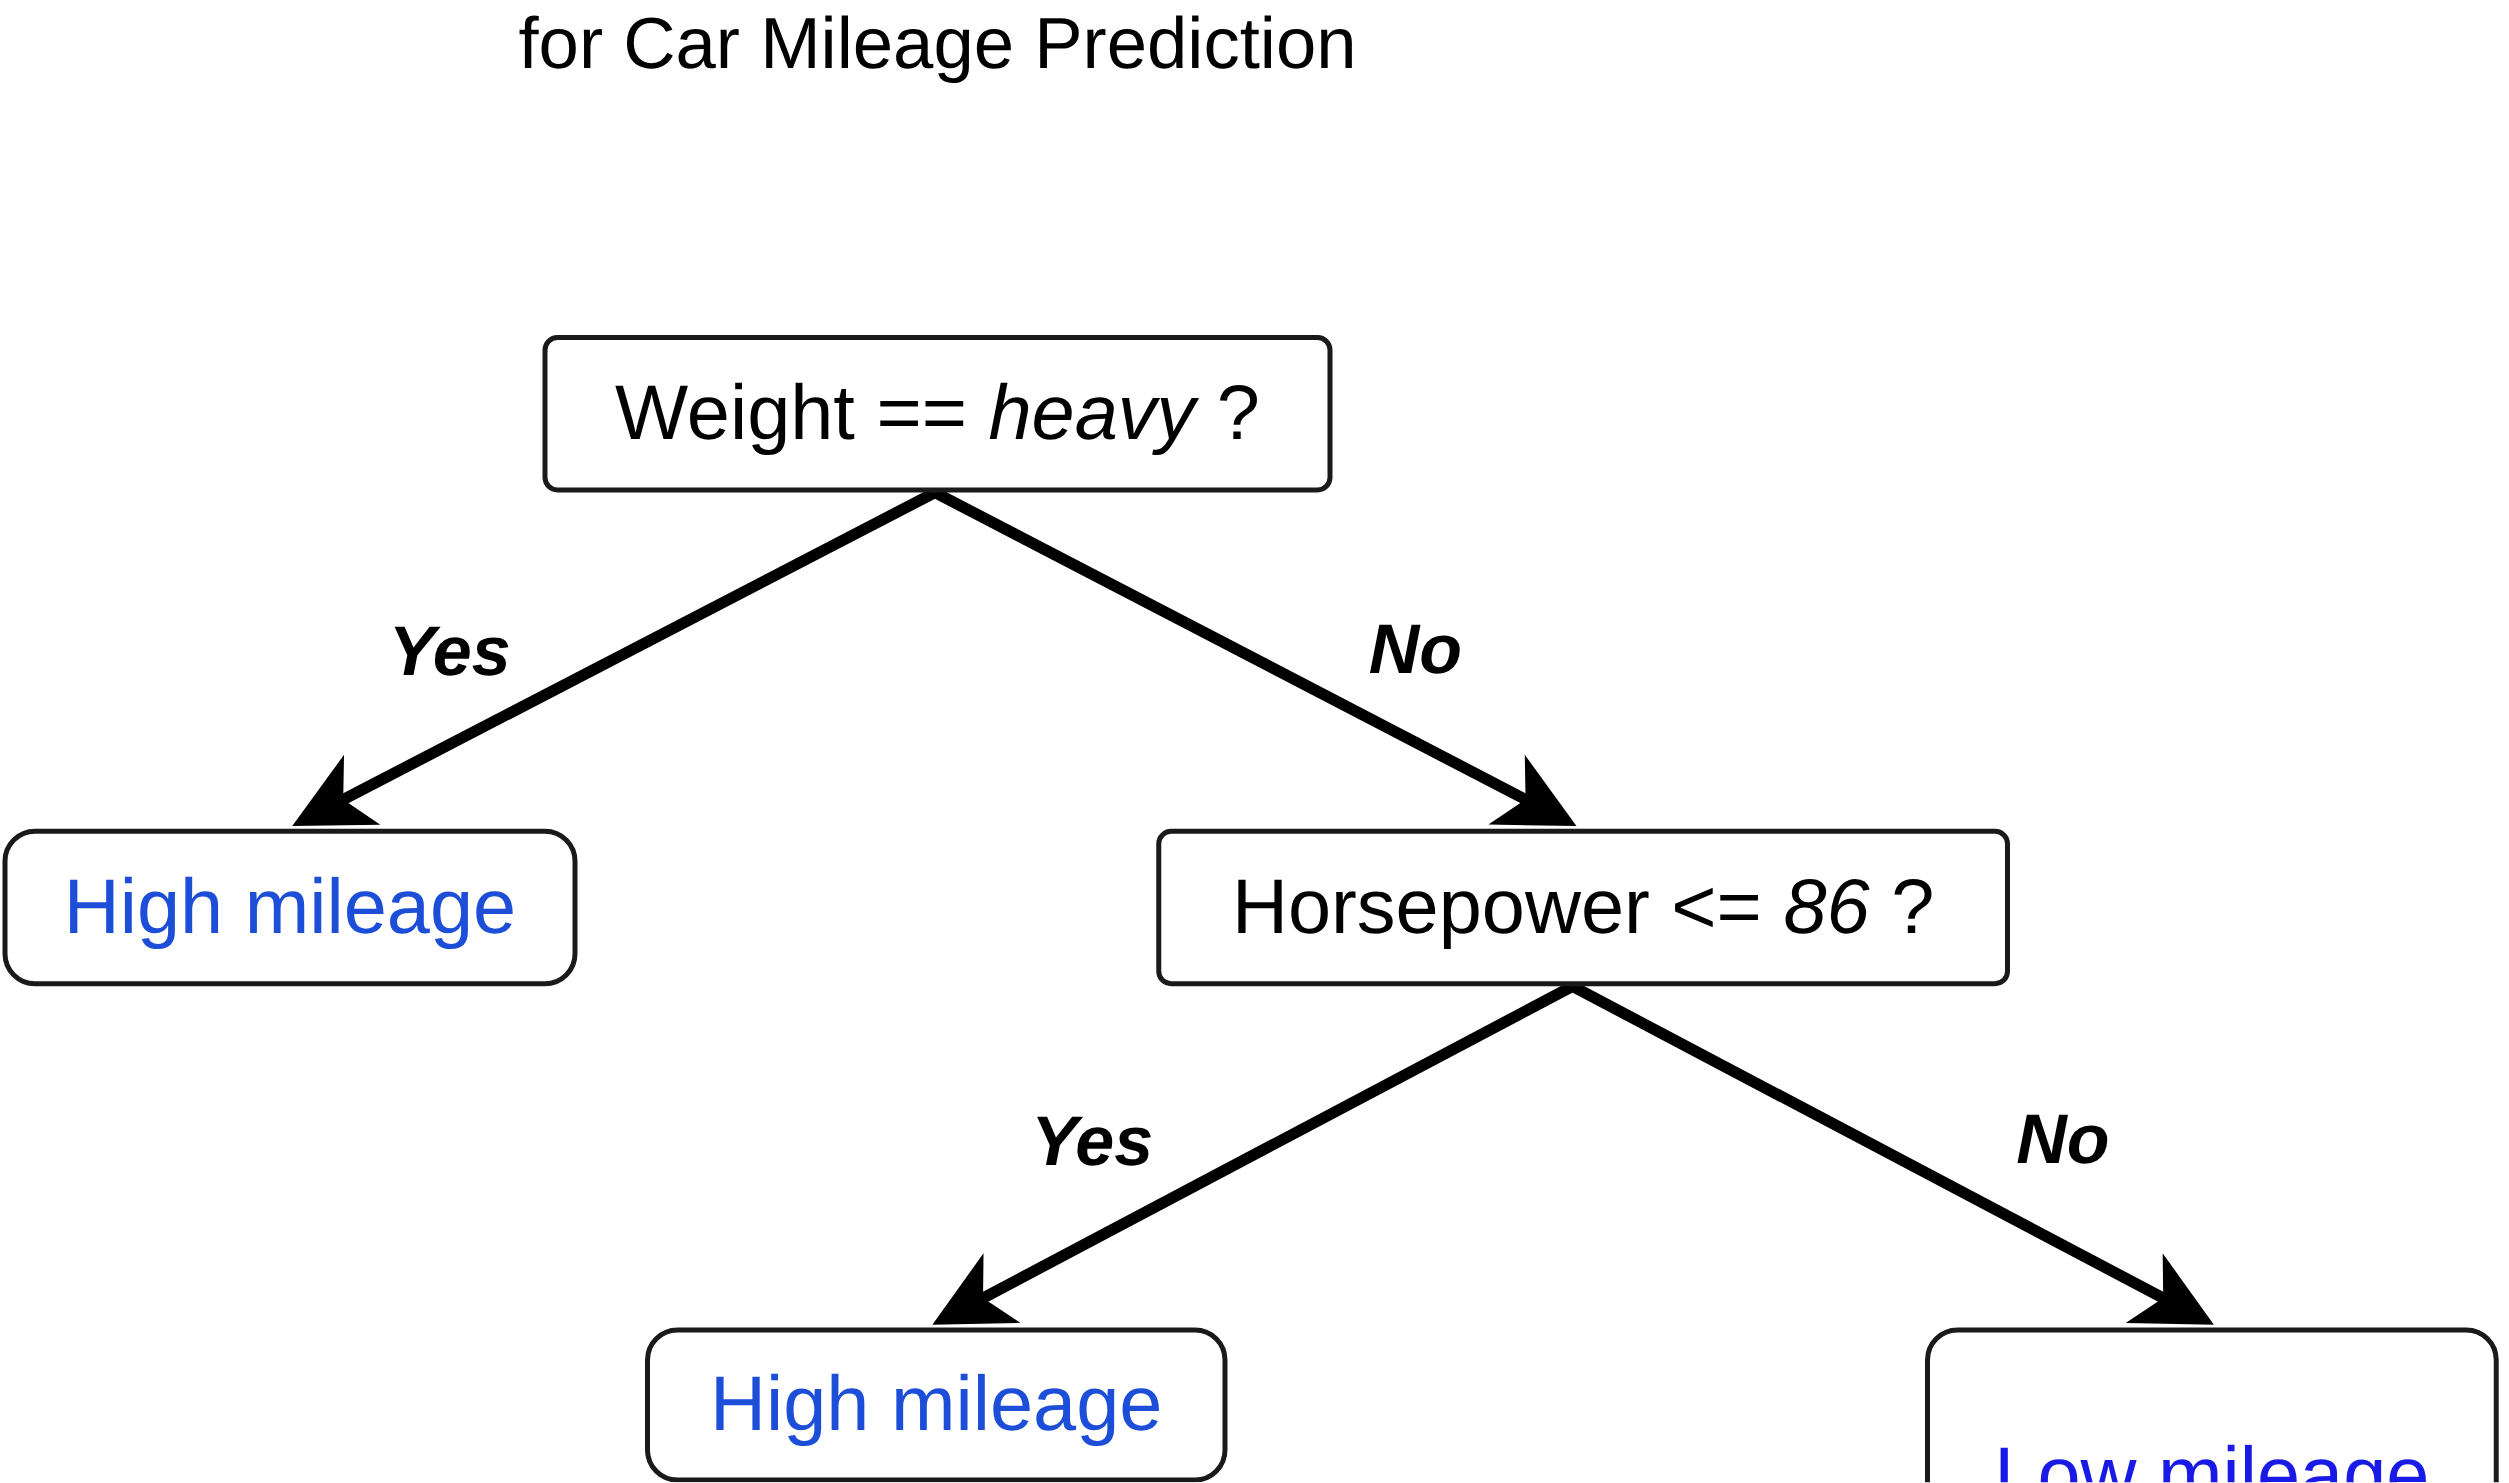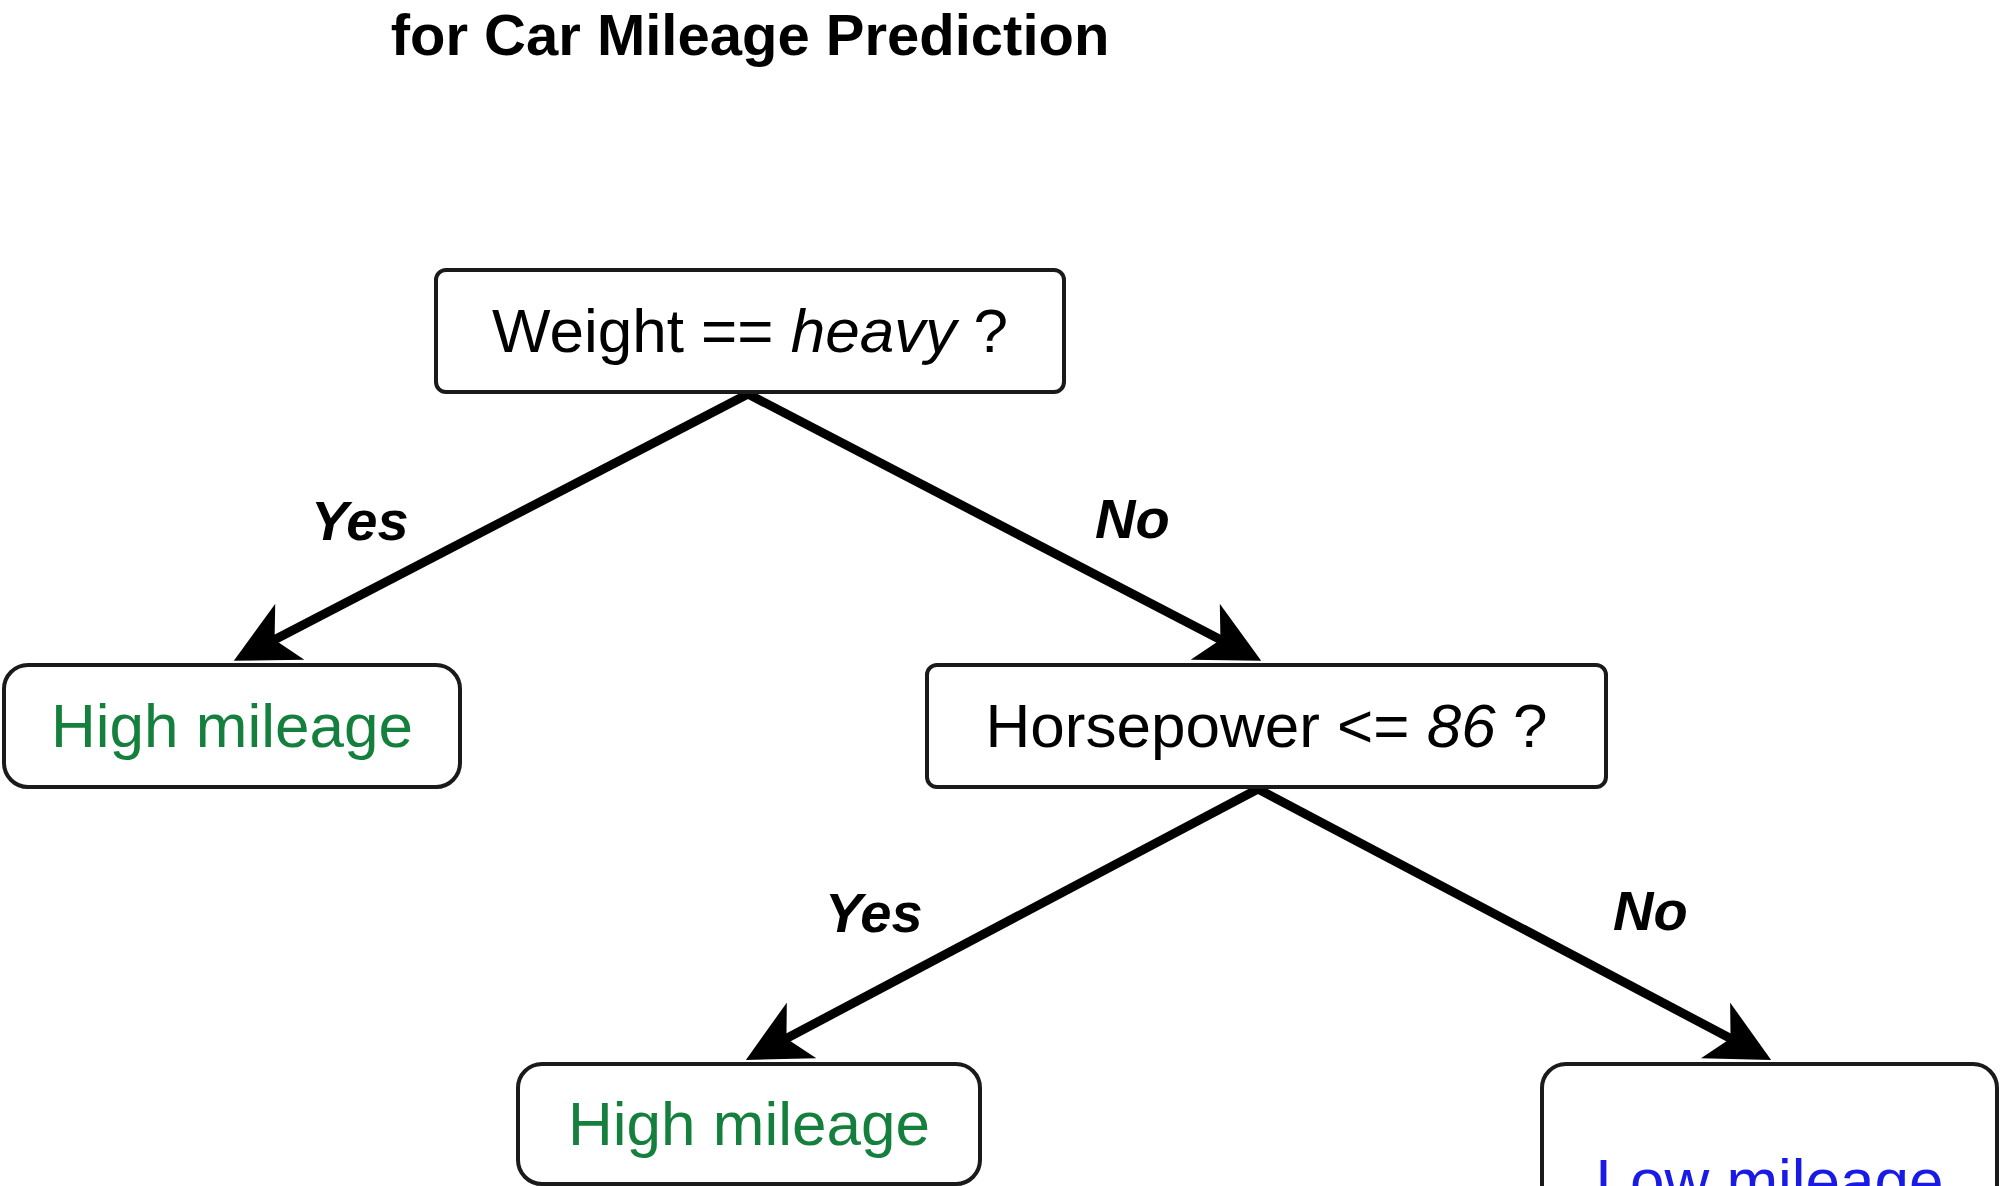--- a/index.html
+++ b/index.html
@@ -30,21 +30,21 @@
   }
   .title-main {
     font-size: 68px;
     font-weight: 700;
     letter-spacing: -0.5px;
     display: block;
     padding-top: 2px;
   }
   .title-sub {
     font-size: 58px;
-    font-weight: 700;
+    font-weight: 400;
     display: block;
     padding-top: 4px;
   }
 
   
   #edges {
     position: absolute;
     left: 0;
     top: 0;
     width: 2007px;
@@ -71,21 +71,21 @@
     border-radius: 26px;
   }
   .node-text {
     font-size: 62px;
     font-weight: 400;
     line-height: 1;
   }
   .node-text .em {
     font-style: italic;
   }
-  .leaf-high .node-text { color: #15803d; }
+  .leaf-high .node-text { color: #1d4ed8; }
   .leaf-low  .node-text { color: #1a1ae6; }
 
   
   #node-root       { left: 434px;  top: 268px;  width: 632px;  height: 126px; }
   #node-high-left  { left: 2px;    top: 663px;  width: 460px;  height: 126px; }
   #node-horsepower { left: 925px;  top: 663px;  width: 683px;  height: 126px; }
   #node-high-bot   { left: 516px;  top: 1062px; width: 466px;  height: 124px; }
   #node-low-bot    { left: 1540px; top: 1062px; width: 459px;  height: 154px; align-items: flex-end; }
 
   

